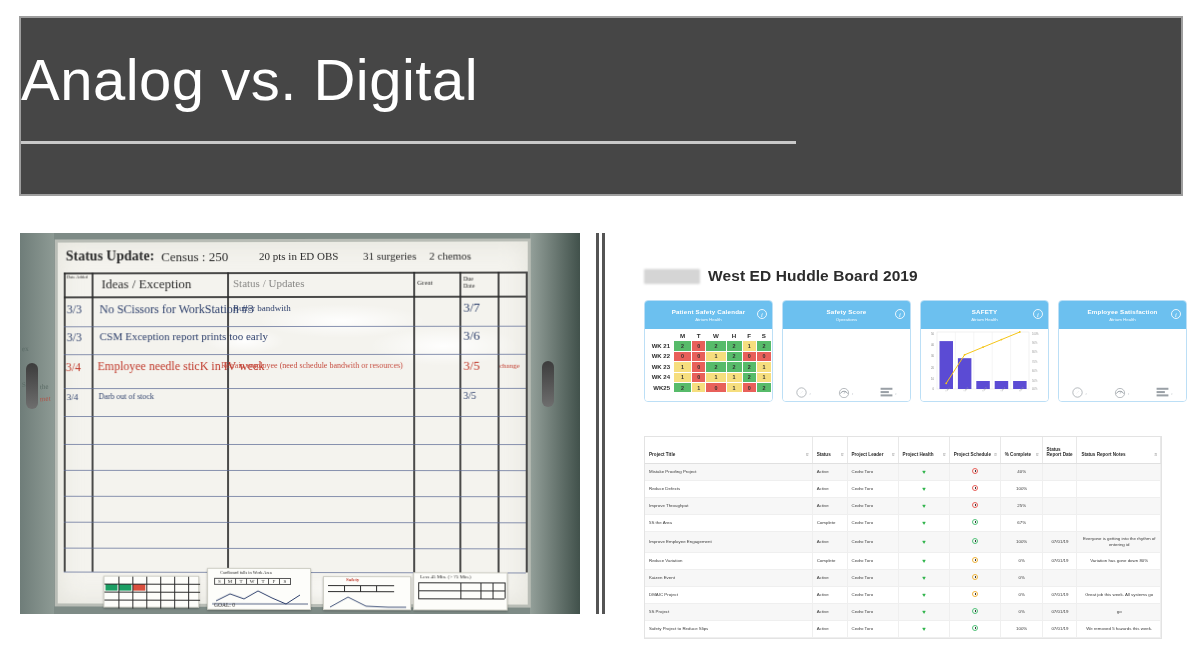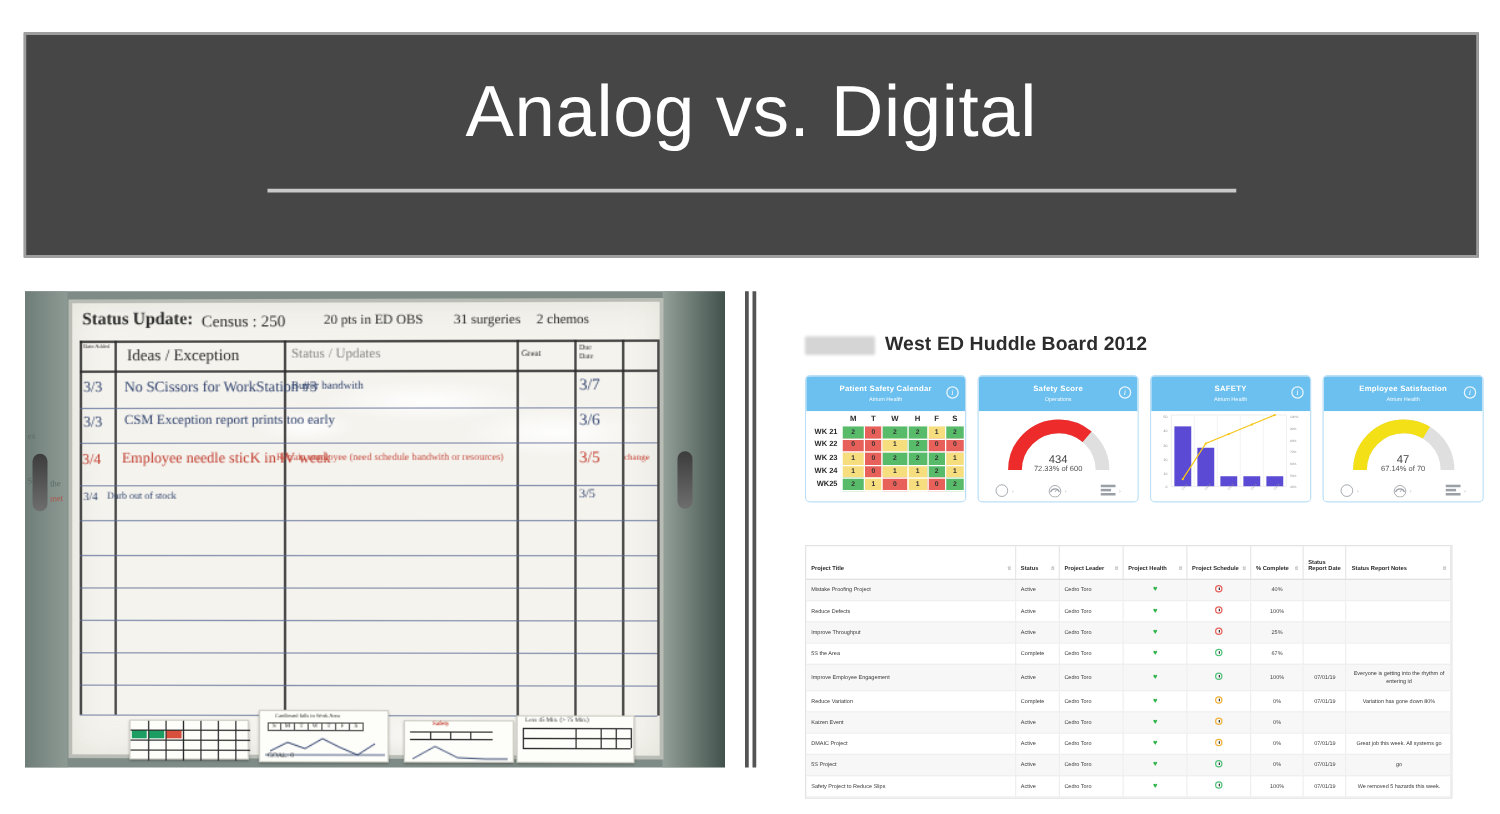--- a/index.html
+++ b/index.html
@@ -6,24 +6,24 @@
   html, body {
     width: 1200px; height: 651px;
     background: #ffffff;
     font-family: "Liberation Sans", sans-serif;
     overflow: hidden;
   }
   .slide { position: relative; width: 1200px; height: 651px; background: #fff; }
 
   
   .title-banner {
-    position: absolute; left: 19px; top: 26px; width: 1164px; height: 180px;
+    position: absolute; left: 19px; top: 16px; width: 1164px; height: 180px;
     background: #464646;
     border: 2px solid #9e9e9e;
-    display: flex; flex-direction: column; align-items: center; justify-content: flex-start;
+    display: flex; flex-direction: column; justify-content: flex-start;
   }
   .title-text {
     color: #ffffff;
     font-size: 58px;
     font-weight: 400;
     letter-spacing: 0.5px;
     margin-top: 28px;
     font-family: "Liberation Sans", sans-serif;
     white-space: nowrap;
   }
@@ -232,21 +232,21 @@
       <div class="hw" style="position:absolute;left:42px;top:88px;font-size:11px">CSM Exception report prints too early</div>
       <div class="hw" style="position:absolute;left:406px;top:86px;font-size:13px">3/6</div>
 
       <div class="hw red" style="position:absolute;left:8px;top:118px;font-size:12px">3/4</div>
       <div class="hw red" style="position:absolute;left:40px;top:117px;font-size:12px">Employee needle sticK in IV week</div>
       <div class="hw red" style="position:absolute;left:164px;top:119px;font-size:8px;opacity:.9">Retrain employee (need schedule bandwith or resources)</div>
       <div class="hw red" style="position:absolute;left:406px;top:116px;font-size:13px">3/5</div>
       <div class="hw red" style="position:absolute;left:442px;top:120px;font-size:7px">change</div>
 
       <div class="hw" style="position:absolute;left:9px;top:150px;font-size:9px">3/4</div>
-      <div class="hw" style="position:absolute;left:28px;top:150px;font-size:8px">Darb out of stock</div>
+      <div class="hw" style="position:absolute;left:41px;top:150px;font-size:8px">Darb out of stock</div>
       <div class="hw" style="position:absolute;left:406px;top:148px;font-size:10px">3/5</div>
 
       <div class="bd-line" style="left:6px;top:202px;width:462px"></div>
       <div class="bd-line" style="left:6px;top:228px;width:462px"></div>
       <div class="bd-line" style="left:6px;top:254px;width:462px"></div>
       <div class="bd-line" style="left:6px;top:280px;width:462px"></div>
       <div class="bd-line" style="left:6px;top:306px;width:462px"></div>
       <div class="bd-line" style="left:6px;top:330px;width:462px"></div>
 
       <div class="sticky mini-cal" style="left:46px;top:334px;width:96px;height:32px">
@@ -311,21 +311,21 @@
 
   <div class="divider">
     <i class="a"></i>
       <i class="b"></i>
   </div>
 
   <div class="dash">
 
     <div class="dash-title-row">
       <span class="logo-redact"></span>
-      <span class="dash-title">West ED Huddle Board 2012</span>
+      <span class="dash-title">West ED Huddle Board 2019</span>
     </div>
 
     <div class="cards">
 
       <div class="card">
         <div class="card-hd">
           <span class="t">Patient Safety Calendar</span>
           <span class="s">Atrium Health</span>
           <span class="info-i">i</span>
         </div>
@@ -393,31 +393,20 @@
         </div>
       </div>
 
       <div class="card">
         <div class="card-hd">
           <span class="t">Safety Score</span>
           <span class="s">Operations</span>
           <span class="info-i">i</span>
         </div>
         <div class="card-bd">
-          <div class="gauge-wrap">
-            <div class="gauge">
-              <svg viewBox="0 0 86 46" width="86" height="46">
-                <path d="M8 44 A35 35 0 0 1 78 44" fill="none" stroke="#ffffff" stroke-width="11" stroke-linecap="butt"></path>
-                <path d="M8 44 A35 35 0 0 1 78 44" fill="none" stroke="#d9d9d9" stroke-width="11" stroke-linecap="butt" opacity="0.85"></path>
-                <path d="M8 44 A35 35 0 0 1 78 44" fill="none" stroke="#ee2b2b" stroke-width="11" stroke-dasharray="110" stroke-dashoffset="30.4"></path>
-              </svg>
-            </div>
-            <div class="gauge-val">434</div>
-            <div class="gauge-sub">72.33% of 600</div>
-          </div>
           <div class="card-ftr">
             <span class="ft-ic">
               <svg width="11" height="11" viewBox="0 0 20 20">
                   <circle cx="10" cy="10" r="8.5" fill="none" stroke="#9aa0a6" stroke-width="1.3"></circle>
                   <path d="M13 7 L8.5 11.5 L7 13 L11.5 8.5 Z" fill="#9aa0a6"></path>
                 </svg>
               <i class="car">›</i>
             </span>
             <span class="ft-ic">
               <svg width="12" height="11" viewBox="0 0 22 20">
@@ -494,30 +483,20 @@
         </div>
       </div>
 
       <div class="card">
         <div class="card-hd">
           <span class="t">Employee Satisfaction</span>
           <span class="s">Atrium Health</span>
           <span class="info-i">i</span>
         </div>
         <div class="card-bd">
-          <div class="gauge-wrap">
-            <div class="gauge">
-              <svg viewBox="0 0 86 46" width="86" height="46">
-                <path d="M8 44 A35 35 0 0 1 78 44" fill="none" stroke="#d9d9d9" stroke-width="11" stroke-linecap="butt" opacity="0.85"></path>
-                <path d="M8 44 A35 35 0 0 1 78 44" fill="none" stroke="#f4e016" stroke-width="11" stroke-dasharray="110" stroke-dashoffset="36.1"></path>
-              </svg>
-            </div>
-            <div class="gauge-val">47</div>
-            <div class="gauge-sub">67.14% of 70</div>
-          </div>
           <div class="card-ftr">
             <span class="ft-ic">
               <svg width="11" height="11" viewBox="0 0 20 20">
                   <circle cx="10" cy="10" r="8.5" fill="none" stroke="#9aa0a6" stroke-width="1.3"></circle>
                   <path d="M13 7 L8.5 11.5 L7 13 L11.5 8.5 Z" fill="#9aa0a6"></path>
                 </svg>
               <i class="car">›</i>
             </span>
             <span class="ft-ic">
               <svg width="12" height="11" viewBox="0 0 22 20">

